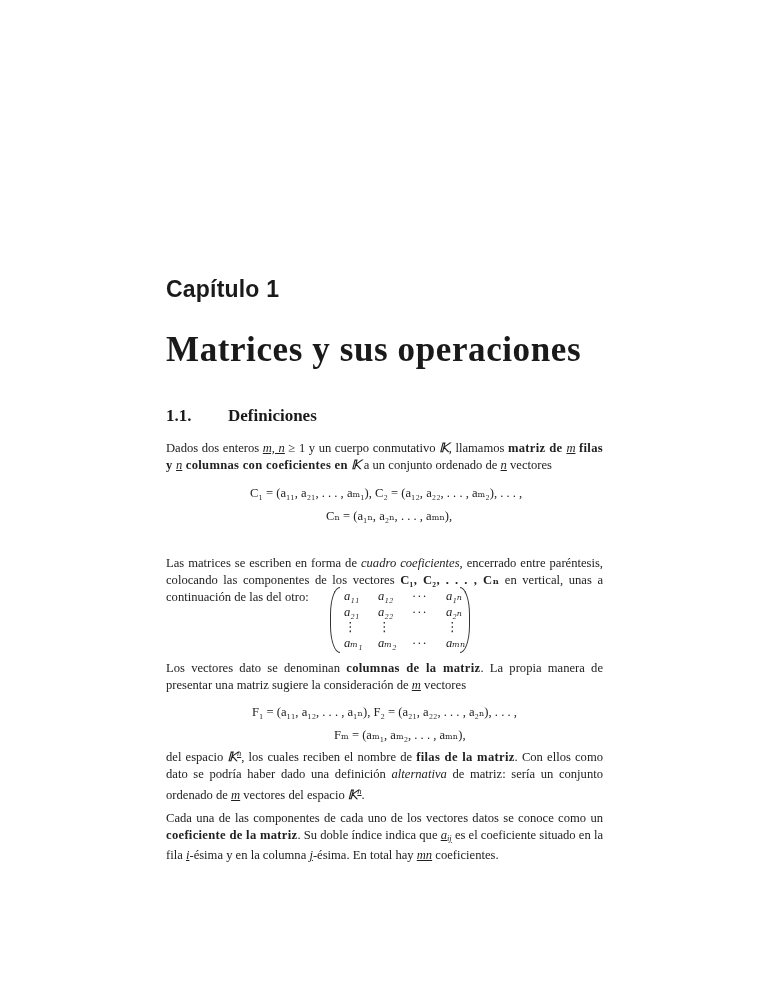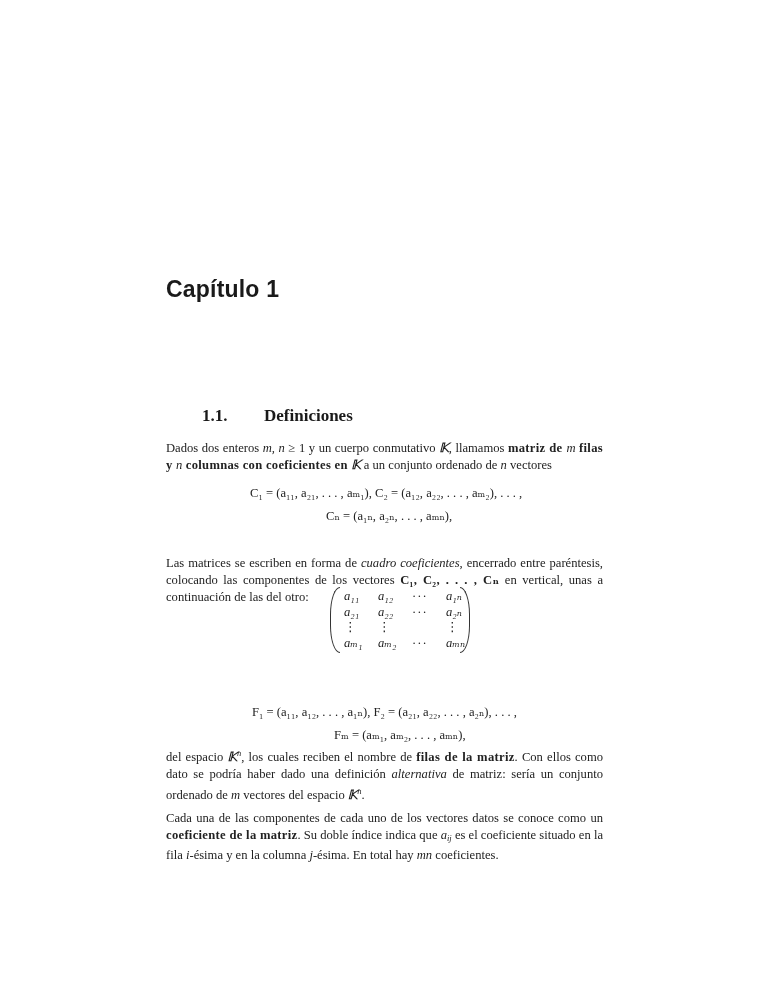--- a/index.html
+++ b/index.html
@@ -52,33 +52,32 @@
       top: 406px;
       font-family: "Liberation Serif", "DejaVu Serif", serif;
       font-weight: bold;
       font-size: 17px;
       margin: 0;
       white-space: nowrap;
     }
     .section-heading .num {
       display: inline-block;
       width: 62px;
-      margin-left: 36px;
     }
     p.para {
       margin: 0;
       font-family: "Liberation Serif", "DejaVu Serif", serif;
       font-size: 12.6px;
       line-height: 17px;
       text-align: justify;
       color: #222;
     }
     .para b { font-weight: bold; letter-spacing: 0.3px; }
     .para i { font-style: italic; }
-    .m { font-style: italic; }
+    .m { font-style: italic; text-decoration: underline; }
     .bb { font-style: italic; font-weight: bold; }
     .eq {
       position: absolute;
       font-family: "Liberation Serif", "DejaVu Serif", serif;
       font-size: 12.6px;
       white-space: nowrap;
       color: #222;
       text-align: right;
     }
     .para sub { font-size: 8.5px; vertical-align: -2px; }
@@ -128,20 +127,21 @@
     }
     .matrix td.dots { font-style: normal; letter-spacing: 1px; }
   </style>
 </head>
 <body>
 
 <div class="page">
 
   <h2 class="chapter-label">Capítulo 1</h2>
 
+  <h1 class="chapter-title">Matrices y sus operaciones</h1>
 
   <h3 class="section-heading">
     <span class="num">1.1.</span><span>Definiciones</span>
   </h3>
 
   <div class="textblock" style="top: 440px;">
     <p class="para"><span>Dados dos enteros </span><span class="m">m, n</span><span> ≥ 1 y un cuerpo conmutativo </span><span class="bb">𝕂</span><span>, llamamos </span><b>matriz de </b><span class="m">m</span> <b>filas y </b><span class="m">n</span><b> columnas con coeficientes en </b><span class="bb">𝕂</span><span> a un conjunto ordenado de </span><span class="m">n</span><span> vectores</span></p>
   </div>
 
   <div class="eq" style="left: 250px; top: 485px;">C₁ = (a₁₁, a₂₁, . . . , aₘ₁), C₂ = (a₁₂, a₂₂, . . . , aₘ₂), . . . ,</div>
@@ -178,20 +178,23 @@
         <td>aₘ₁</td>
         <td>aₘ₂</td>
         <td class="dots">···</td>
         <td>aₘₙ</td>
       </tr>
     </tbody>
       </table>
     <div class="paren right"></div>
   </div>
 
+  <div class="textblock" style="top: 660px;">
+    <p class="para"><span>Los vectores dato se denominan </span><b>columnas de la matriz</b><span>. La propia manera de presentar una matriz sugiere la consideración de </span><span class="m">m</span><span> vectores</span></p>
+  </div>
 
   <div class="eq" style="left: 252px; top: 704px;">F₁ = (a₁₁, a₁₂, . . . , a₁ₙ), F₂ = (a₂₁, a₂₂, . . . , a₂ₙ), . . . ,</div>
   <div class="eq" style="left: 334px; top: 727px;">Fₘ = (aₘ₁, aₘ₂, . . . , aₘₙ),</div>
 
   <div class="textblock" style="top: 745px;">
     <p class="para"><span>del espacio </span><span class="bb">𝕂</span><sup class="m">n</sup><span>, los cuales reciben el nombre de </span><b>filas de la matriz</b><span>. Con ellos como dato se podría haber dado una definición </span><i>alternativa</i><span> de matriz: sería un conjunto ordenado de </span><span class="m">m</span><span> vectores del espacio </span><span class="bb">𝕂</span><sup class="m">n</sup><span>.</span></p>
   </div>
 
   <div class="textblock" style="top: 810px;">
     <p class="para"><span>Cada una de las componentes de cada uno de los vectores datos se conoce como un </span><b>coeficiente de la matriz</b><span>. Su doble índice indica que </span><span class="m">a</span><sub class="m">ij</sub><span> es el coeficiente situado en la fila </span><span class="m">i</span><span>-ésima y en la columna </span><span class="m">j</span><span>-ésima. En total hay </span><span class="m">mn</span><span> coeficientes.</span></p>

